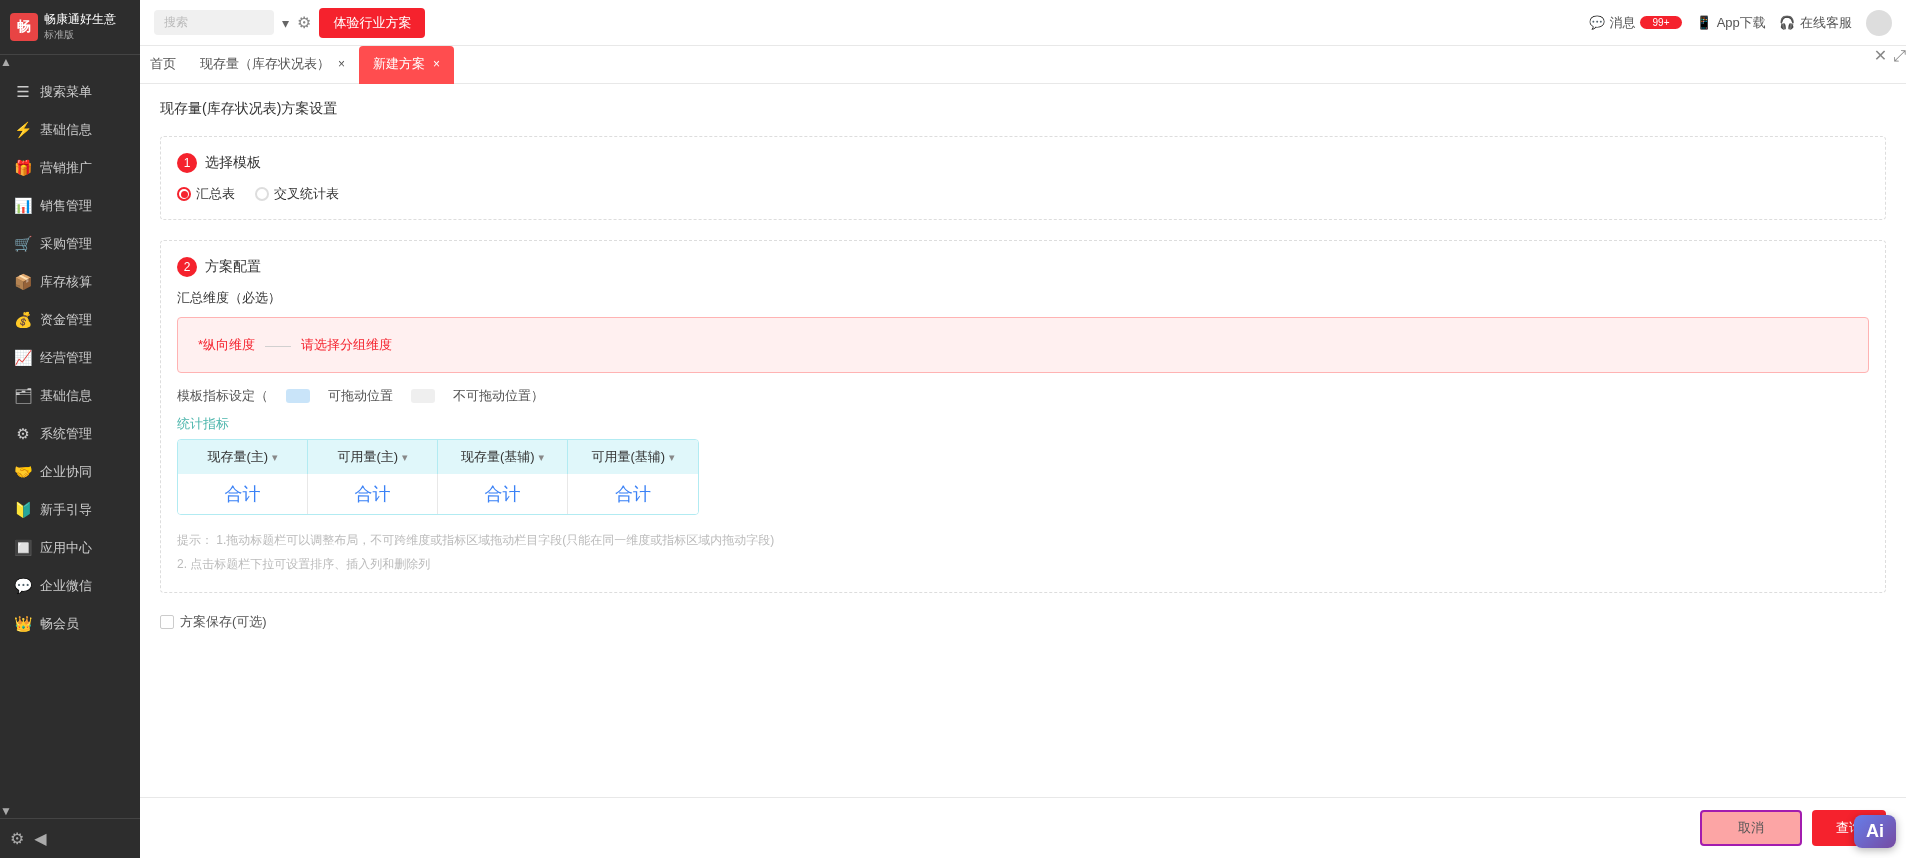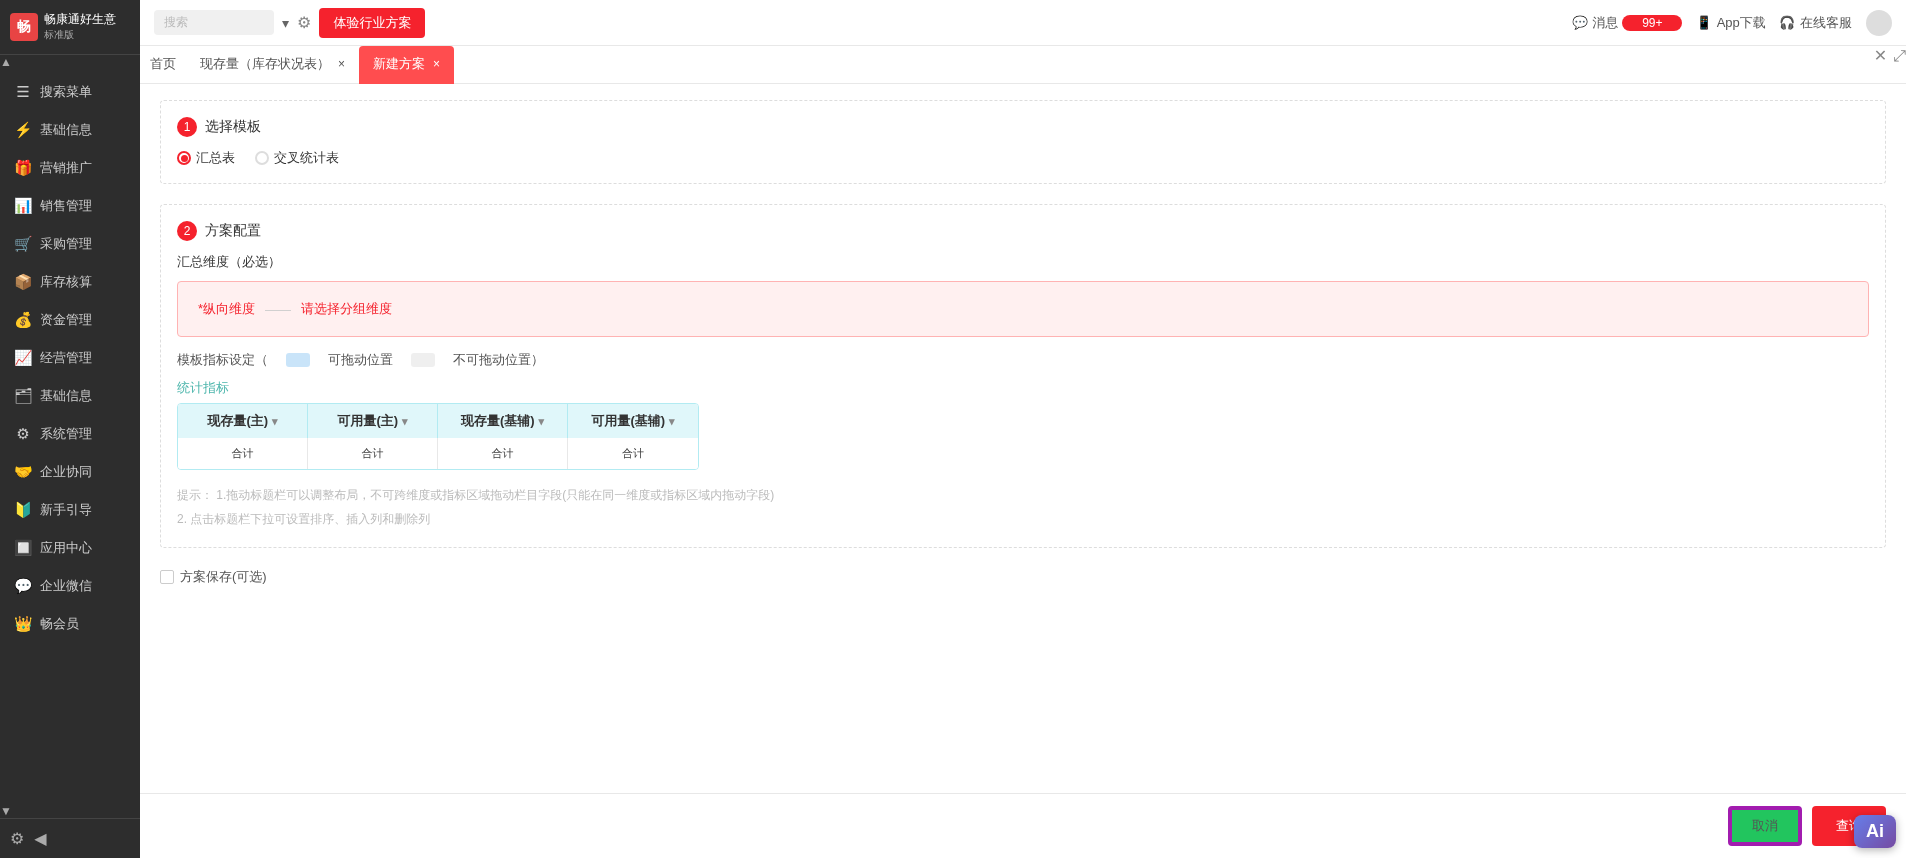--- a/index.html
+++ b/index.html
@@ -105,22 +105,22 @@
       padding: 6px 14px;
       font-size: 13px;
       cursor: pointer;
     }
     .topbar-right { display: flex; align-items: center; gap: 14px; }
     .topbar-right-item { display: flex; align-items: center; gap: 4px; color: #555; cursor: pointer; font-size: 13px; }
     .badge {
       background: #f5222d;
       color: #fff;
       border-radius: 8px;
-      font-size: 12px;
-      padding: 1px 20px;
+      font-size: 10px;
+      padding: 1px 13px;
       min-width: 18px;
       text-align: center;
     }
     .topbar-avatar {
       width: 26px;
       height: 26px;
       background: #ddd;
       border-radius: 50%;
     }
 
@@ -274,31 +274,30 @@
     .stats-header-cell {
       display: flex;
       align-items: center;
       justify-content: center;
       gap: 4px;
       padding: 8px 14px;
       font-size: 13px;
       color: #333;
       border-right: 1px solid #b2ebf2;
       min-width: 130px;
-      font-weight: bold;
     }
     .stats-header-cell:last-child { border-right: none; }
     .stats-data-row { display: flex; background: #fff; }
     .stats-data-cell {
       display: flex;
       align-items: center;
       justify-content: center;
       padding: 8px 16px;
-      font-size: 11px;
-      color: #404040;
+      font-size: 18px;
+      color: #3b82f6;
       border-right: 1px solid #e8e8e8;
       min-width: 130px;
     }
     .stats-data-cell:last-child { border-right: none; }
 
     .chevron-icon { font-size: 11px; color: #888; }
 
     
     .tips-section { margin-top: 10px; }
     .tip-item { font-size: 12px; color: #bbb; line-height: 2; }
@@ -323,23 +322,23 @@
     .bottom-bar {
       background: #fff;
       border-top: 1px solid #e8e8e8;
       padding: 12px 20px;
       display: flex;
       justify-content: flex-end;
       gap: 10px;
       flex-shrink: 0;
     }
     .btn-cancel {
-      padding: 7px 20px;
-      border: 4px solid #a21caf;
-      background: #22c55e;
+      padding: 7px 36px;
+      border: 2px solid #a21caf;
+      background: #fca5a5;
       border-radius: 4px;
       cursor: pointer;
       font-size: 13px;
       color: #555;
     }
     .btn-query {
       padding: 7px 24px;
       border: none;
       background: #f5222d;
       color: #fff;
@@ -489,20 +488,21 @@
       <span>新建方案</span>
       <span class="tab-close">×</span>
     </div>
     <div class="tabs-right">
       <button class="tabs-right-btn">✕</button>
       <button class="tabs-right-btn">⤢</button>
     </div>
   </div>
 
   <div class="content-area">
+    <div class="page-title">现存量(库存状况表)方案设置</div>
 
     <div class="section">
       <div class="section-header">
         <div class="step-badge">1</div>
         <span class="section-title">选择模板</span>
       </div>
       <div class="radio-group">
         <div class="radio-item">
           <div class="radio-dot active"></div>
           <span class="radio-label">汇总表</span>

